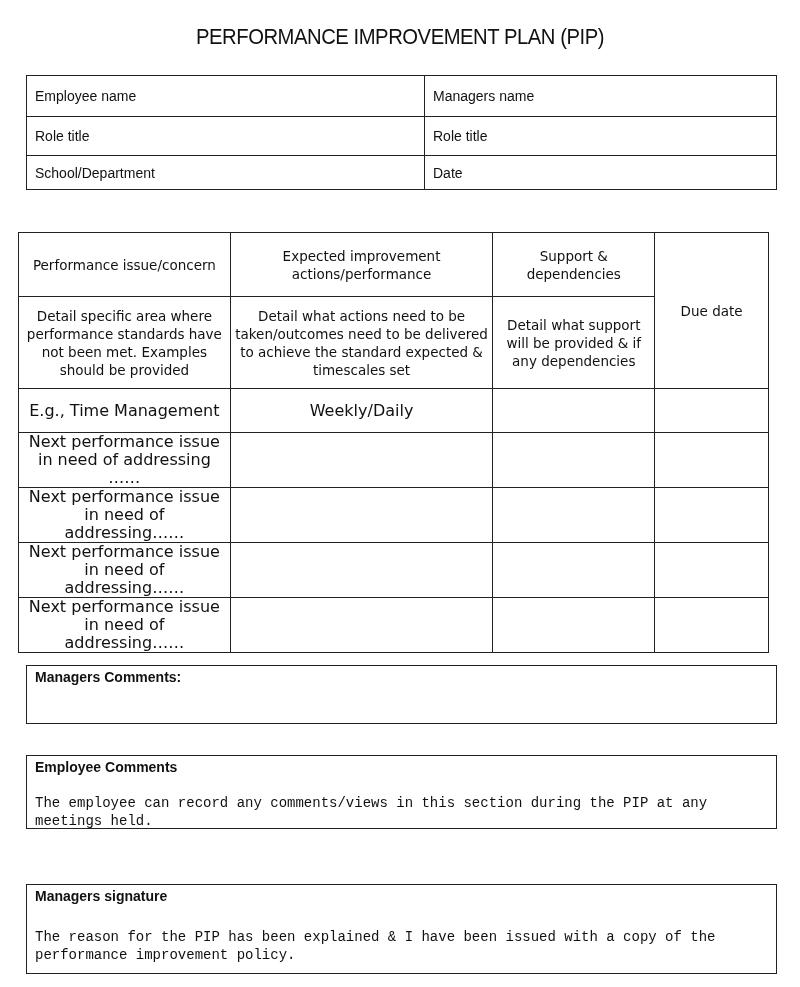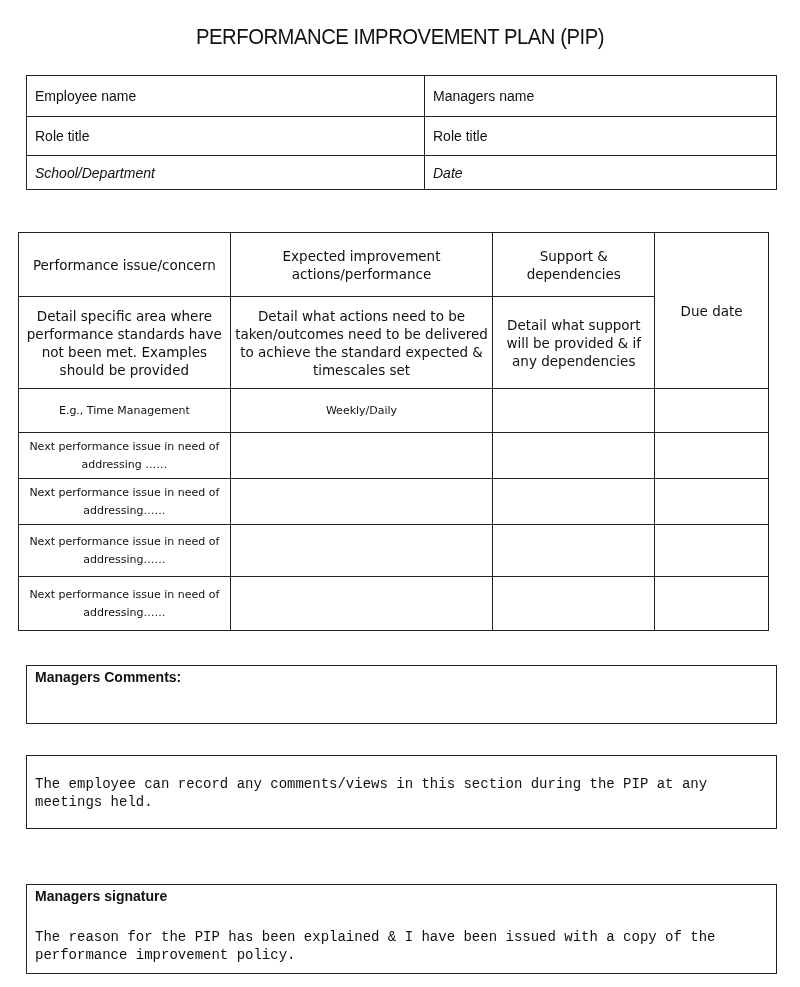--- a/index.html
+++ b/index.html
@@ -17,25 +17,25 @@
     }
     table { border-collapse: collapse; position: absolute; }
     td { border: 1.5px solid #222; vertical-align: middle; }
 
     
     .info { left: 26px; top: 75px; width: 751px; }
     .info td { font-size: 14px; padding: 0 8px; font-family: "Liberation Sans", sans-serif; }
     .info td.c1 { width: 398px; }
     .info tr.r1 td { height: 41px; }
     .info tr.r2 td { height: 39px; }
-    .info tr.r3 td { height: 34px; font-style: italic; }
+    .info tr.r3 td { height: 34px; }
 
     
     .pip { left: 18px; top: 232px; width: 751px; }
-    .pip td { font-size: 11px; text-align: center; line-height: 18px; padding: 0 4px; }
+    .pip td { font-size: 16px; text-align: center; line-height: 18px; padding: 0 4px; }
     .pip .w1 { width: 212px; }
     .pip .w2 { width: 263px; }
     .pip .w3 { width: 162px; }
     .pip .w4 { width: 114px; }
     .pip tr.h1 td { height: 64px; }
     .pip tr.h2 td { height: 92px; }
     .pip tr.d0 td { height: 44px; }
     .pip tr.d1 td { height: 46px; }
     .pip tr.d2 td { height: 46px; }
     .pip tr.d3 td { height: 52px; }
@@ -120,19 +120,20 @@
     <td></td>
   </tr>
 </tbody>
   </table>
 
 <div class="box mgr-comments">
   <div class="head">Managers Comments:</div>
 </div>
 
 <div class="box emp-comments">
+  <div class="head">Employee Comments</div>
   <div class="body">The employee can record any comments/views in this section during the PIP at any meetings held.</div>
 </div>
 
 <div class="box mgr-sig">
   <div class="head">Managers signature</div>
   <div class="body">The reason for the PIP has been explained &amp; I have been issued with a copy of the performance improvement policy.</div>
 </div>
 
 </body></html>

